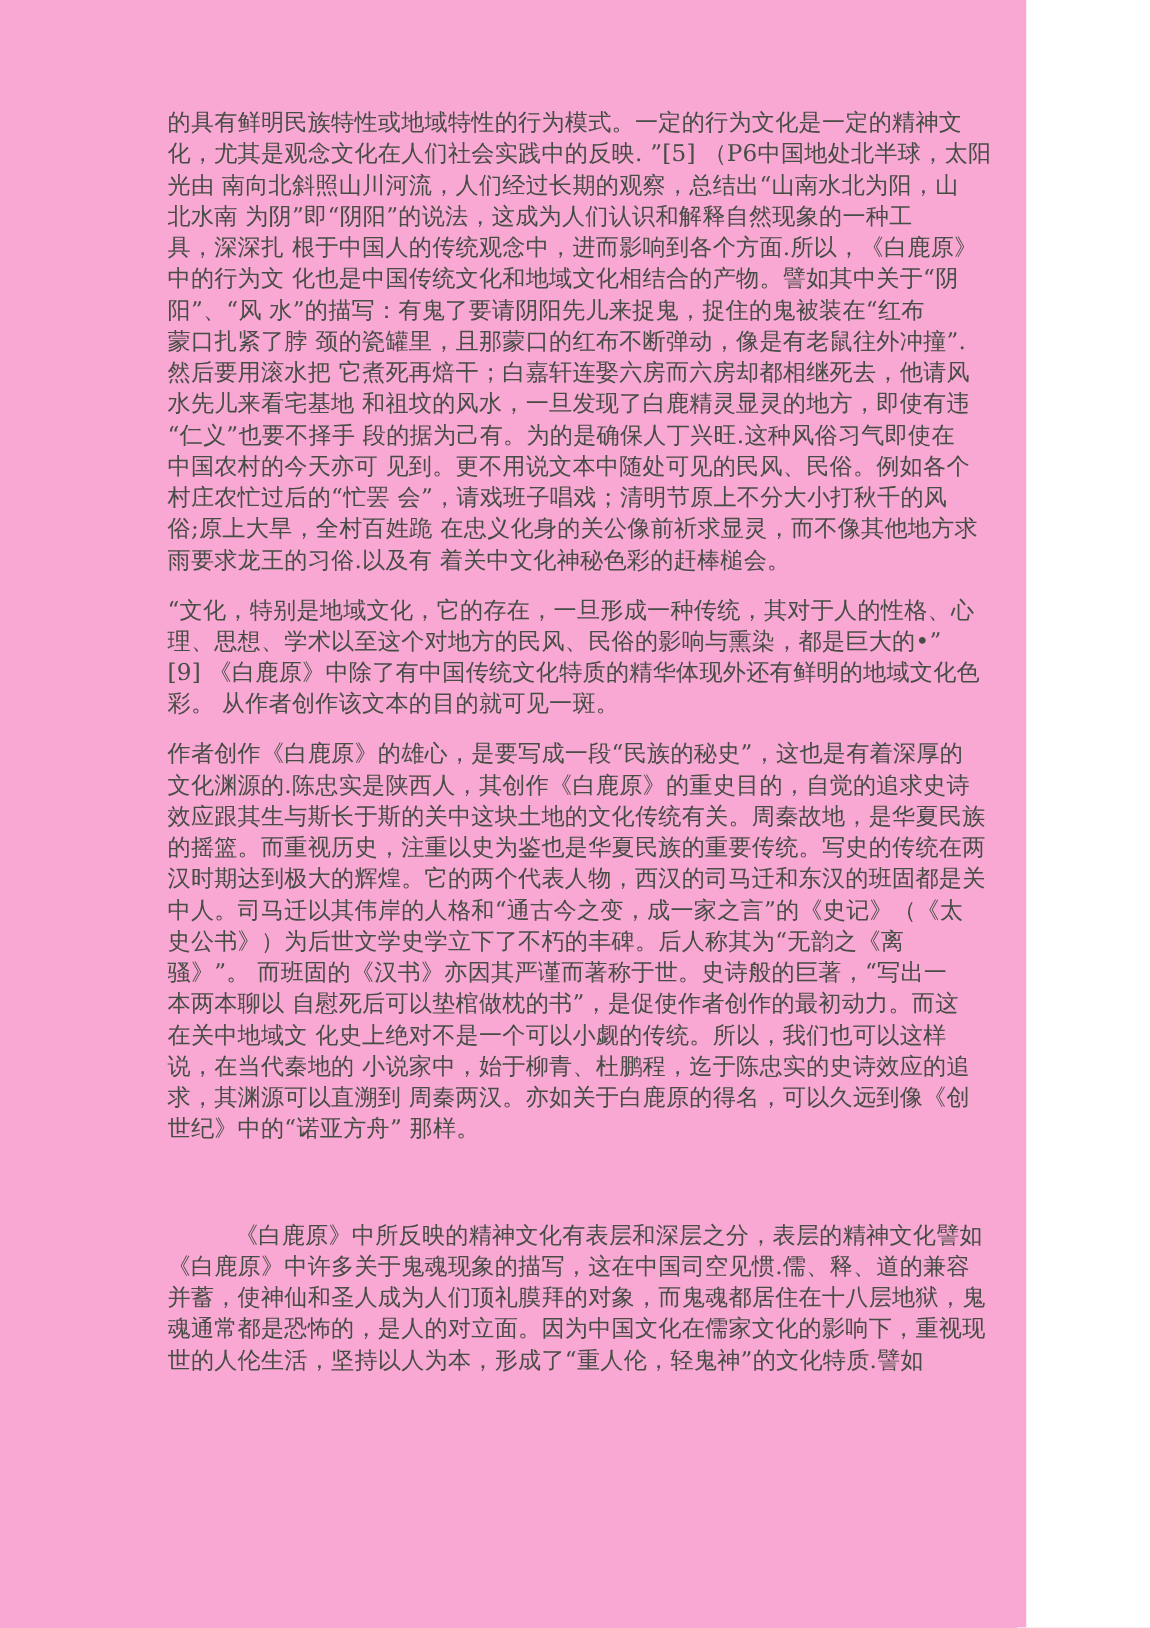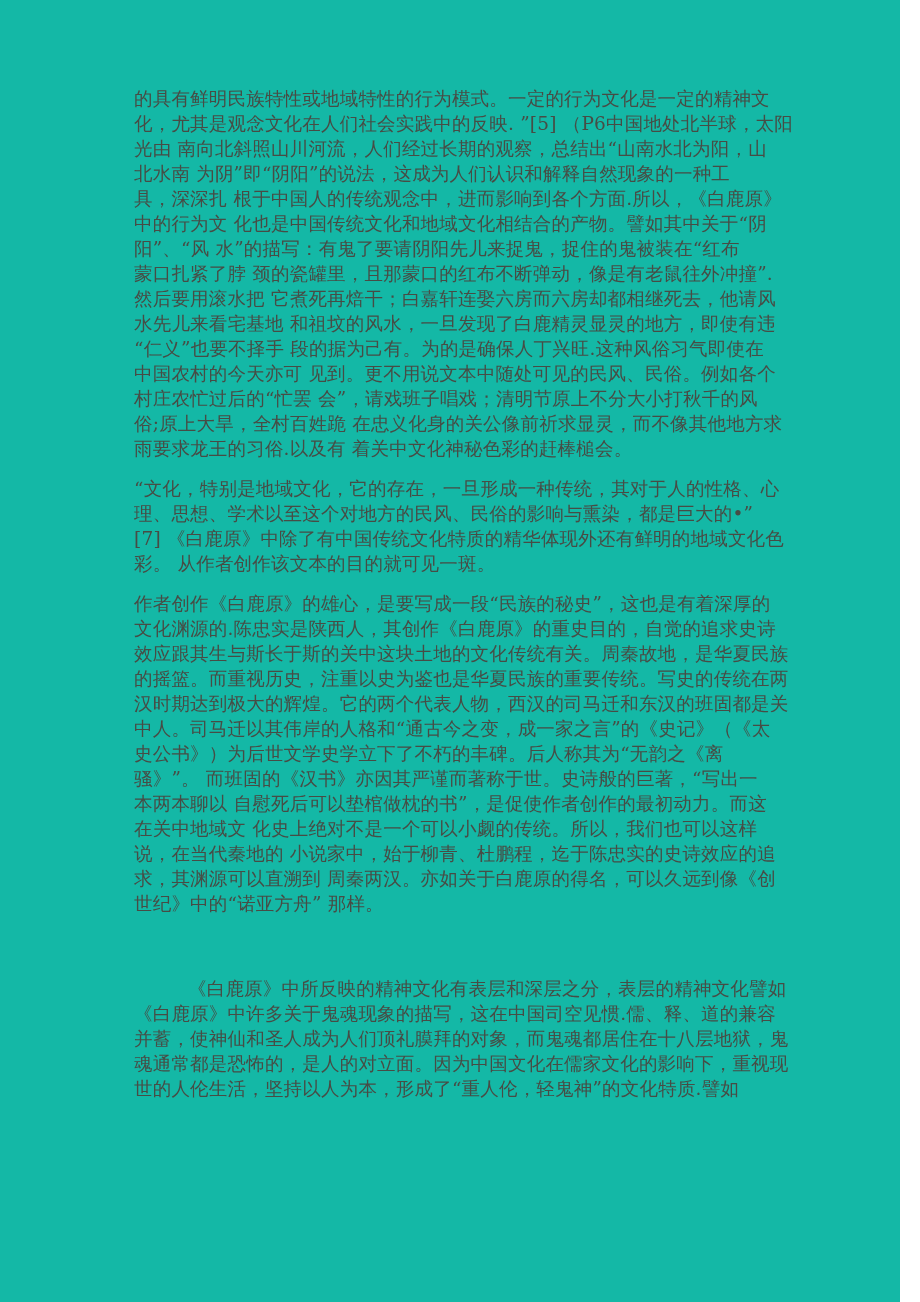--- a/index.html
+++ b/index.html
@@ -10,22 +10,22 @@
   body {
     width: 920px;
     height: 1302px;
     position: relative;
     overflow: hidden;
     font-family: "DejaVu Serif", "Liberation Serif", serif;
   }
   .page {
     position: absolute;
     left: 0; top: 0;
-    width: 900px; height: 1302px;
-    background: #14b8a6;
+    width: 821px; height: 1302px;
+    background: #f9a8d4;
   }
   .textblock {
     position: absolute;
     left: 134px;
     top: 86px;
     width: 676px;
     font-size: 18.5px;
     line-height: 25px;
     color: #474c45;
     letter-spacing: 0.2px;
@@ -62,21 +62,21 @@
 蒙口扎紧了脖 颈的瓷罐里，且那蒙口的红布不断弹动，像是有老鼠往外冲撞”.
 然后要用滚水把 它煮死再焙干；白嘉轩连娶六房而六房却都相继死去，他请风
 水先儿来看宅基地 和祖坟的风水，一旦发现了白鹿精灵显灵的地方，即使有违
 “仁义”也要不择手 段的据为己有。为的是确保人丁兴旺.这种风俗习气即使在
 中国农村的今天亦可 见到。更不用说文本中随处可见的民风、民俗。例如各个
 村庄农忙过后的“忙罢 会”，请戏班子唱戏；清明节原上不分大小打秋千的风
 俗;原上大旱，全村百姓跪 在忠义化身的关公像前祈求显灵，而不像其他地方求
 雨要求龙王的习俗.以及有 着关中文化神秘色彩的赶棒槌会。</p>
     <p class="para">“文化，特别是地域文化，它的存在，一旦形成一种传统，其对于人的性格、心
 理、思想、学术以至这个对地方的民风、民俗的影响与熏染，都是巨大的•”
-[7] 《白鹿原》中除了有中国传统文化特质的精华体现外还有鲜明的地域文化色
+[9] 《白鹿原》中除了有中国传统文化特质的精华体现外还有鲜明的地域文化色
 彩。 从作者创作该文本的目的就可见一斑。</p>
     <p class="para">作者创作《白鹿原》的雄心，是要写成一段“民族的秘史”，这也是有着深厚的
 文化渊源的.陈忠实是陕西人，其创作《白鹿原》的重史目的，自觉的追求史诗
 效应跟其生与斯长于斯的关中这块土地的文化传统有关。周秦故地，是华夏民族
 的摇篮。而重视历史，注重以史为鉴也是华夏民族的重要传统。写史的传统在两
 汉时期达到极大的辉煌。它的两个代表人物，西汉的司马迁和东汉的班固都是关
 中人。司马迁以其伟岸的人格和“通古今之变，成一家之言”的《史记》（《太
 史公书》）为后世文学史学立下了不朽的丰碑。后人称其为“无韵之《离
 骚》”。 而班固的《汉书》亦因其严谨而著称于世。史诗般的巨著，“写出一
 本两本聊以 自慰死后可以垫棺做枕的书”，是促使作者创作的最初动力。而这

